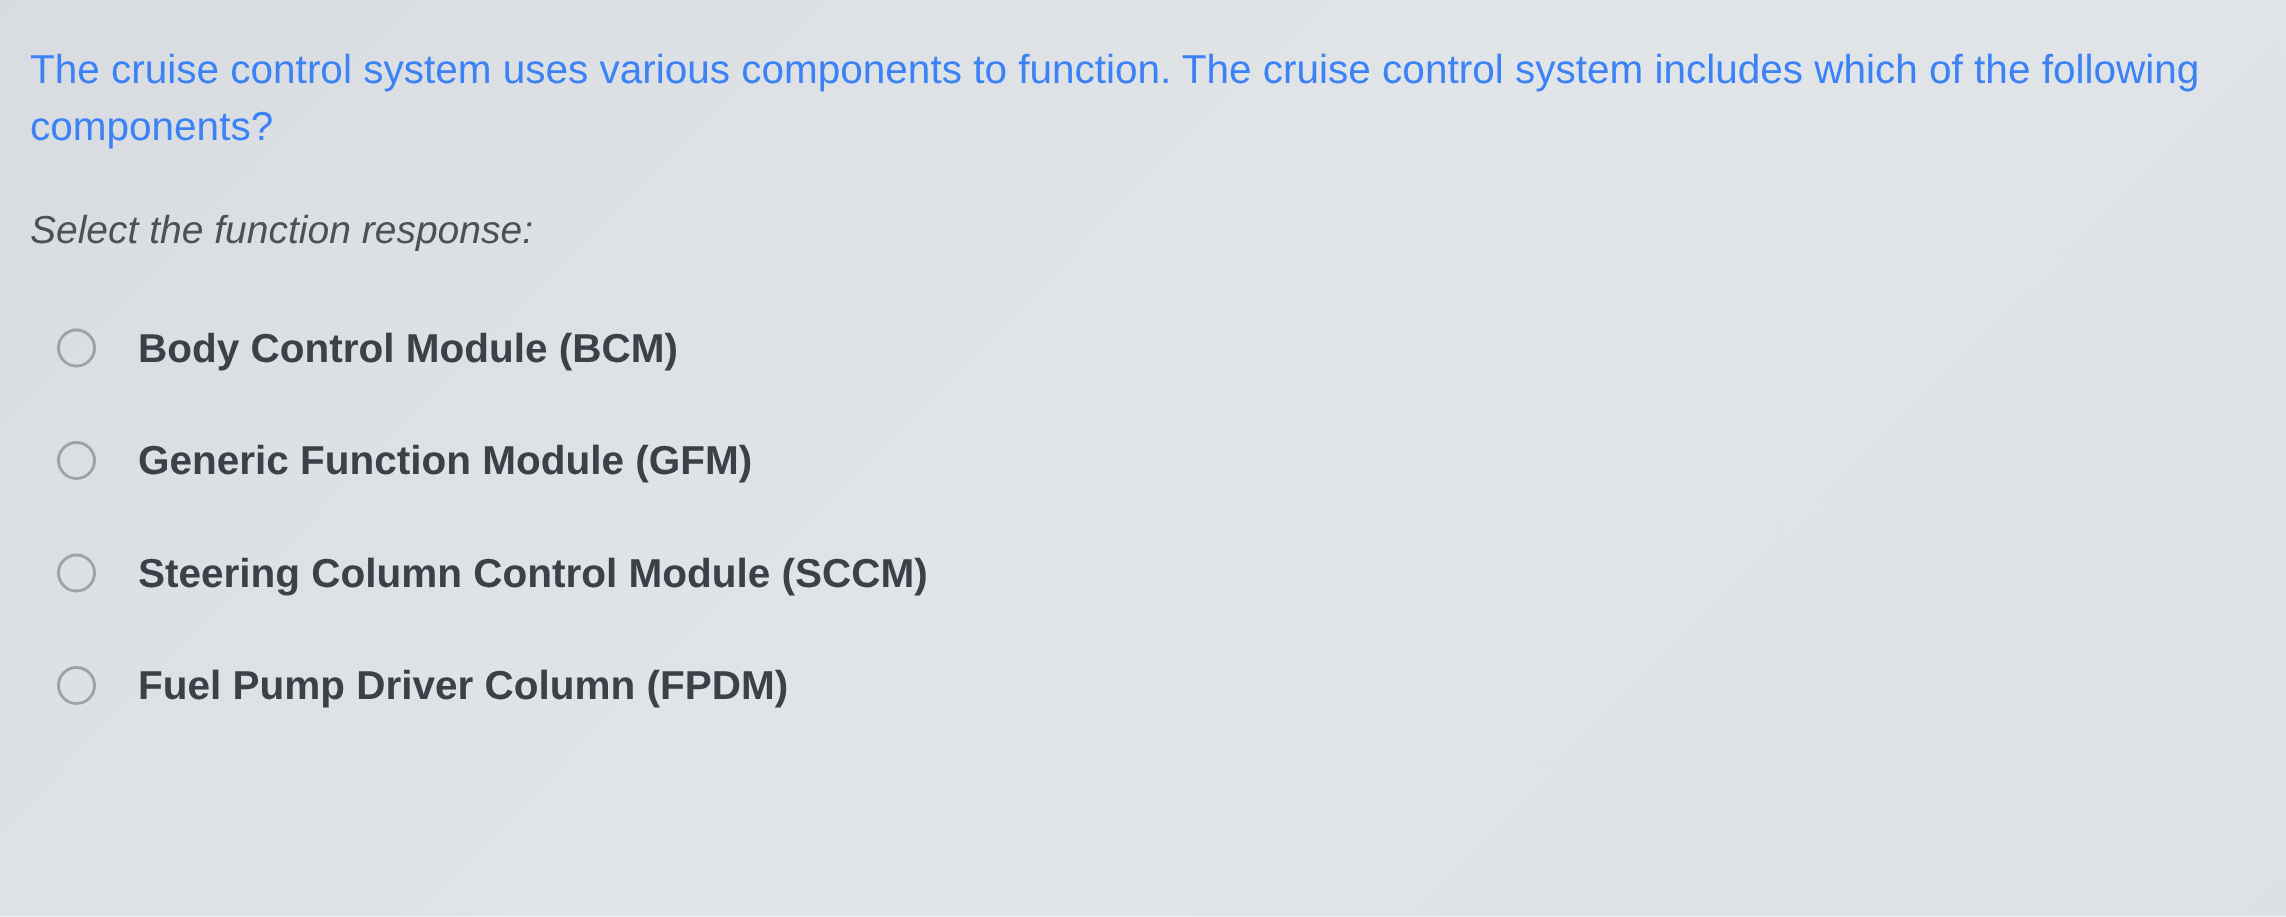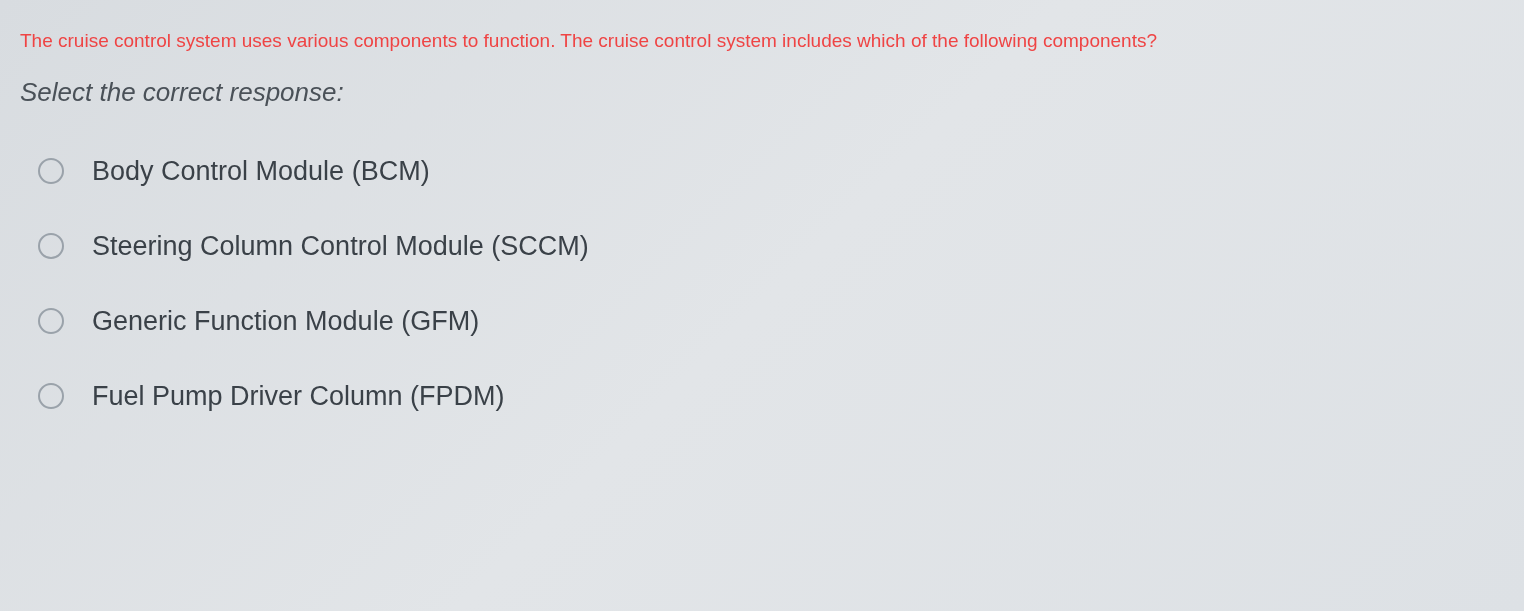--- a/index.html
+++ b/index.html
@@ -10,25 +10,25 @@
     body {
       width: 1524px;
       height: 611px;
       background: linear-gradient(135deg, #d8dce0 0%, #e2e5e8 50%, #dde1e5 100%);
       font-family: 'Segoe UI', Arial, sans-serif;
       padding: 28px 20px;
       overflow: hidden;
       color: #3a4148;
     }
     .question-text {
-      font-size: 19px;
+      font-size: 27px;
       line-height: 1.4;
-      color: #ef4444;
+      color: #3b82f6;
       font-weight: 400;
-      margin-bottom: 22px;
+      margin-bottom: 34px;
     }
     .instruction-text {
       font-size: 26px;
       font-style: italic;
       color: #4a5158;
       font-weight: 400;
       margin-bottom: 48px;
     }
     .options-container {
       display: flex;
@@ -46,40 +46,40 @@
       width: 26px;
       height: 26px;
       border: 2px solid #9aa2aa;
       border-radius: 50%;
       background: transparent;
       flex-shrink: 0;
     }
     .option-label {
       font-size: 27px;
       color: #3a4148;
-      font-weight: 400;
+      font-weight: 700;
     }
   </style>
 </head>
 <body>
 
 <div class="question-text">The cruise control system uses various components to function.  The cruise control system includes which of the following components?</div>
 
-<div class="instruction-text">Select the correct response:</div>
+<div class="instruction-text">Select the function response:</div>
 
 <div class="options-container">
   <div class="option-row">
     <div class="radio-circle"></div>
     <div class="option-label">Body Control Module (BCM)</div>
   </div>
   <div class="option-row">
     <div class="radio-circle"></div>
-    <div class="option-label">Steering Column Control Module (SCCM)</div>
+    <div class="option-label">Generic Function Module (GFM)</div>
   </div>
   <div class="option-row">
     <div class="radio-circle"></div>
-    <div class="option-label">Generic Function Module (GFM)</div>
+    <div class="option-label">Steering Column Control Module (SCCM)</div>
   </div>
   <div class="option-row">
     <div class="radio-circle"></div>
     <div class="option-label">Fuel Pump Driver Column (FPDM)</div>
   </div>
 </div>
 
 </body></html>

